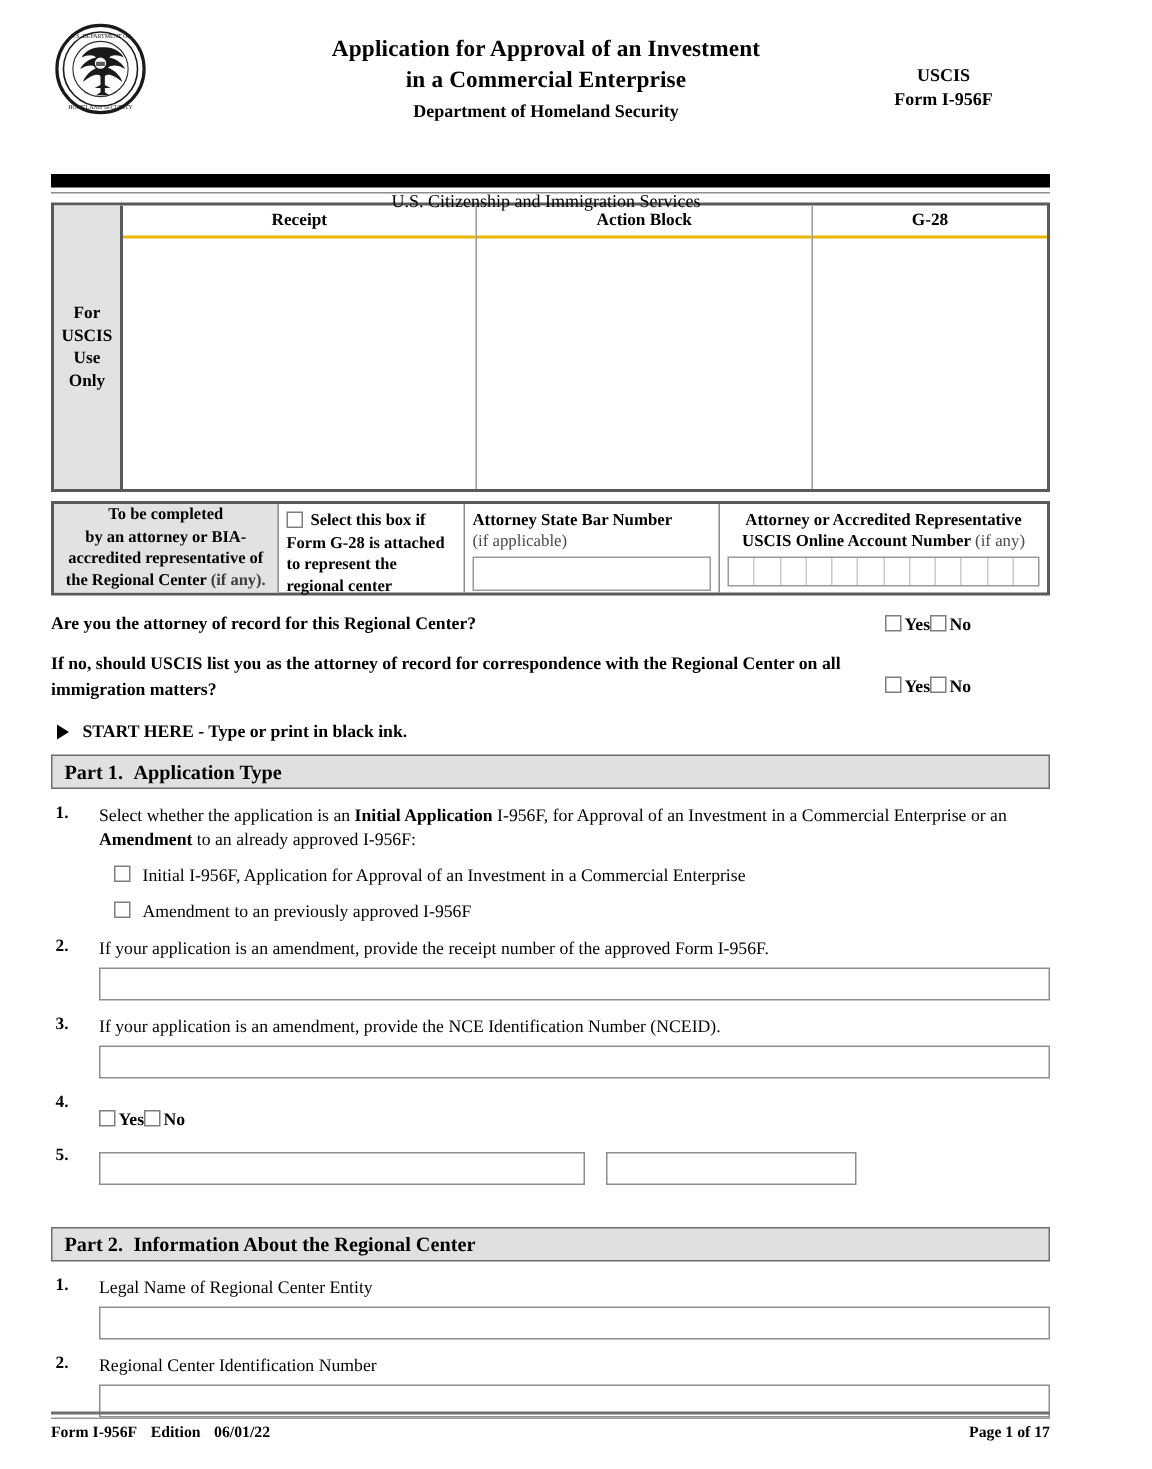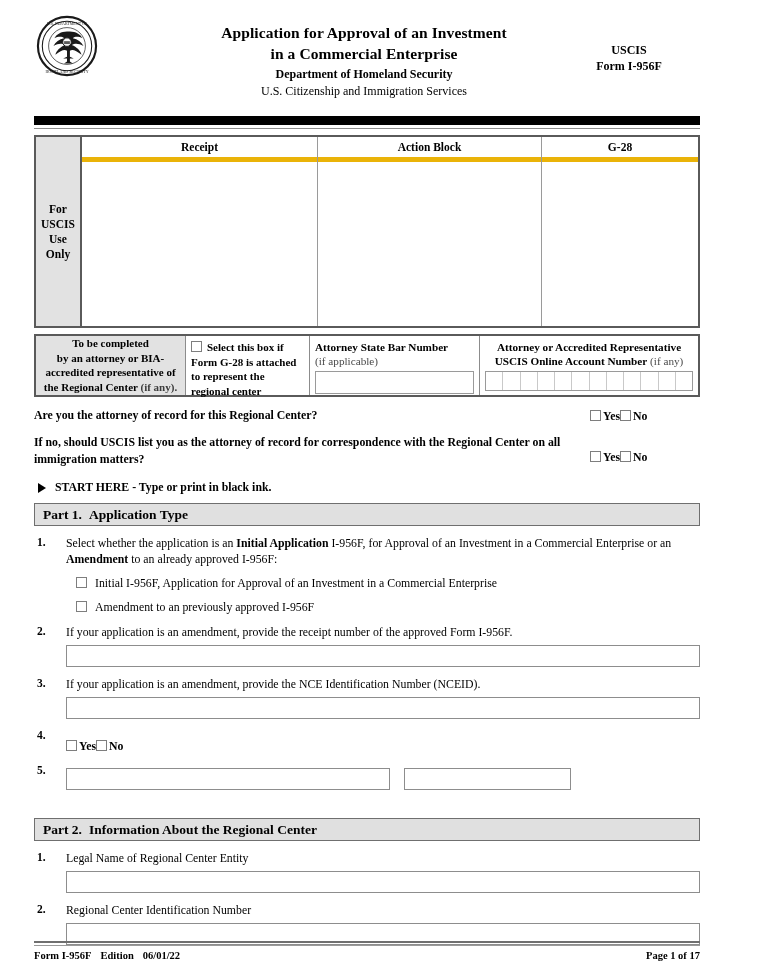--- a/index.html
+++ b/index.html
@@ -49,20 +49,21 @@
   }
   .title-sub1 {
     font-size: 12px;
     font-weight: bold;
     line-height: 17px;
     margin-top: 2px;
   }
   .title-sub2 {
     font-size: 12px;
     line-height: 16px;
+    margin-top: 43px;
   }
   .form-id {
     position: absolute;
     right: 16px;
     top: 42px;
     text-align: center;
     font-size: 12px;
     font-weight: bold;
     line-height: 16px;
     width: 110px;
@@ -103,21 +104,21 @@
     display: flex;
     flex-direction: column;
     border-right: 1px solid #9a9a9a;
   }
   .uscis-col:last-child { border-right: none; }
   .uscis-col.receipt { flex: 0 0 235px; }
   .uscis-col.action  { flex: 0 0 223px; }
   .uscis-col.g28     { flex: 1; }
   .uscis-col-head {
     height: 20px;
-    border-bottom: 5px solid #eab308;
+    border-bottom: 2px solid #eab308;
     display: flex;
     align-items: center;
     justify-content: center;
     font-size: 11.5px;
     font-weight: bold;
     text-align: right;
   }
   .uscis-col-body { flex: 1; }
 
   

